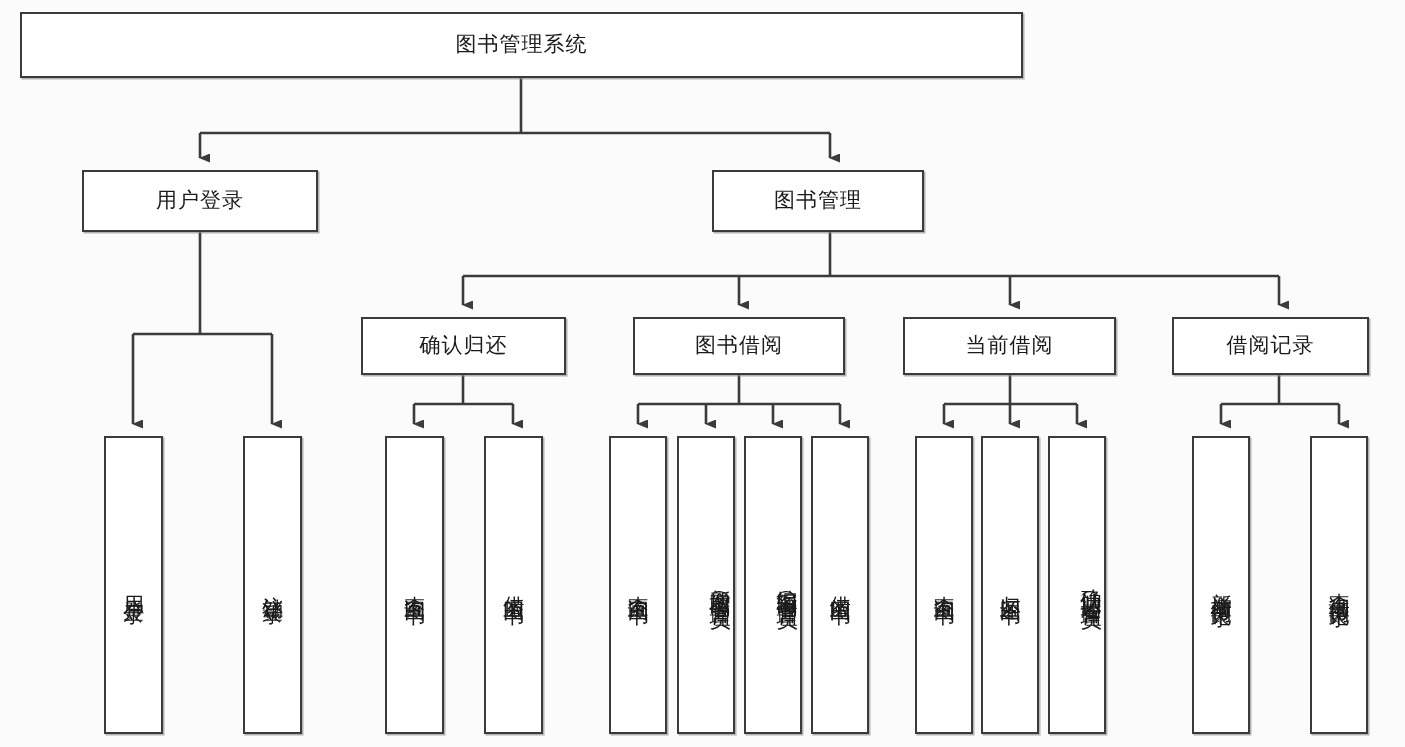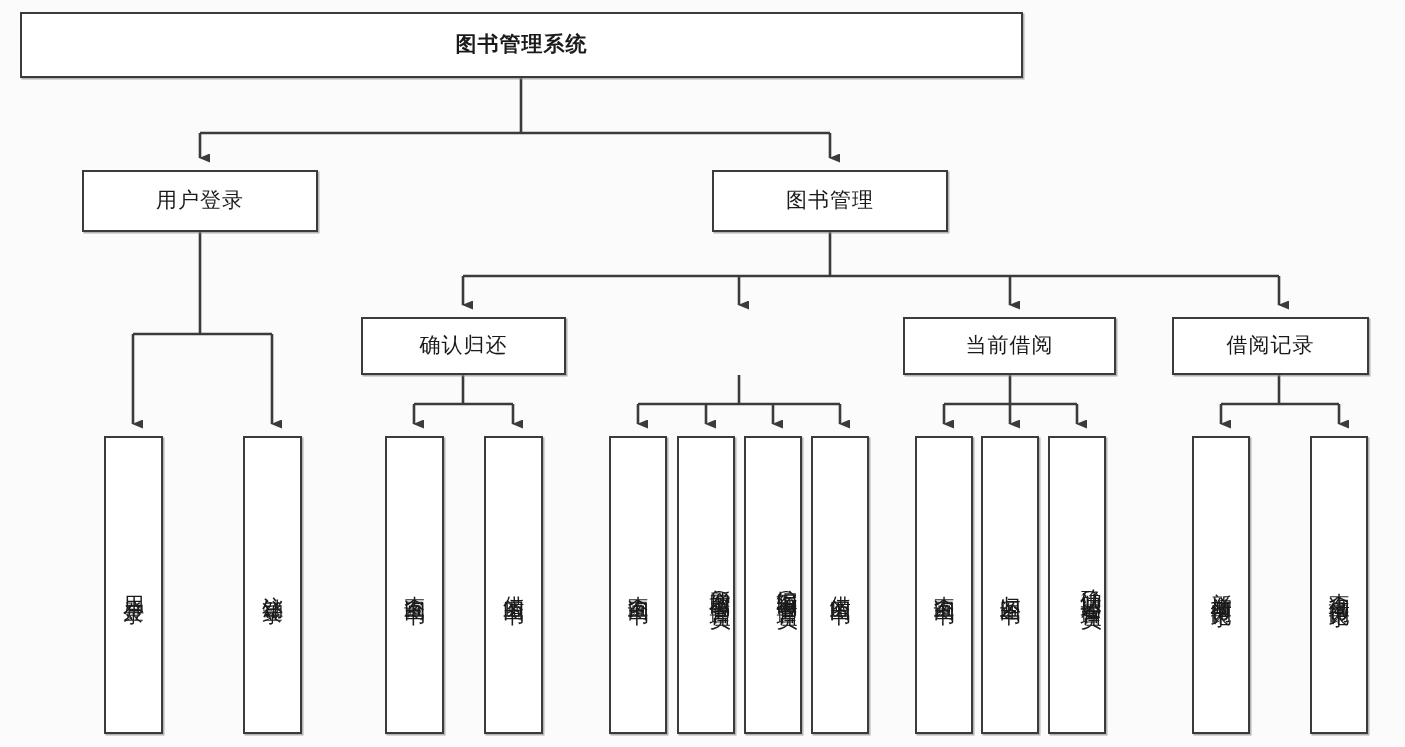--- a/index.html
+++ b/index.html
@@ -111,33 +111,36 @@
       <path d="M1010,404 L1010,424" marker-end="url(#arrow)"></path>
       <path d="M1077,404 L1077,424" marker-end="url(#arrow)"></path>
 
       <path d="M1279,375 L1279,404"></path>
       <path d="M1221,404 L1339,404"></path>
       <path d="M1221,404 L1221,424" marker-end="url(#arrow)"></path>
       <path d="M1339,404 L1339,424" marker-end="url(#arrow)"></path>
     </g>
   </svg>
 
-  <div class="node h" style="left:20px; top:12px; width:1003px; height:66px;font-weight:bold;">
+  <div class="node h" style="left:20px; top:12px; width:1003px; height:66px;">
     <span>图书管理系统</span>
   </div>
 
   <div class="node h" style="left:82px; top:170px; width:236px; height:62px;">
     <span>用户登录</span>
   </div>
-  <div class="node h" style="left:712px; top:170px; width:236px; height:62px;text-align:center;">
+  <div class="node h" style="left:712px; top:170px; width:212px; height:62px;text-align:center;">
     <span>图书管理</span>
   </div>
 
   <div class="node h" style="left:361px; top:317px; width:205px; height:58px;">
     <span>确认归还</span>
+  </div>
+  <div class="node h" style="left:633px; top:317px; width:212px; height:58px;">
+    <span>图书借阅</span>
   </div>
   <div class="node h" style="left:903px; top:317px; width:213px; height:58px;">
     <span>当前借阅</span>
   </div>
   <div class="node h" style="left:1172px; top:317px; width:197px; height:58px;">
     <span>借阅记录</span>
   </div>
 
   <div class="node v" style="left:104px; top:436px; width:59px; height:298px;">
     <span>用户登录</span>

